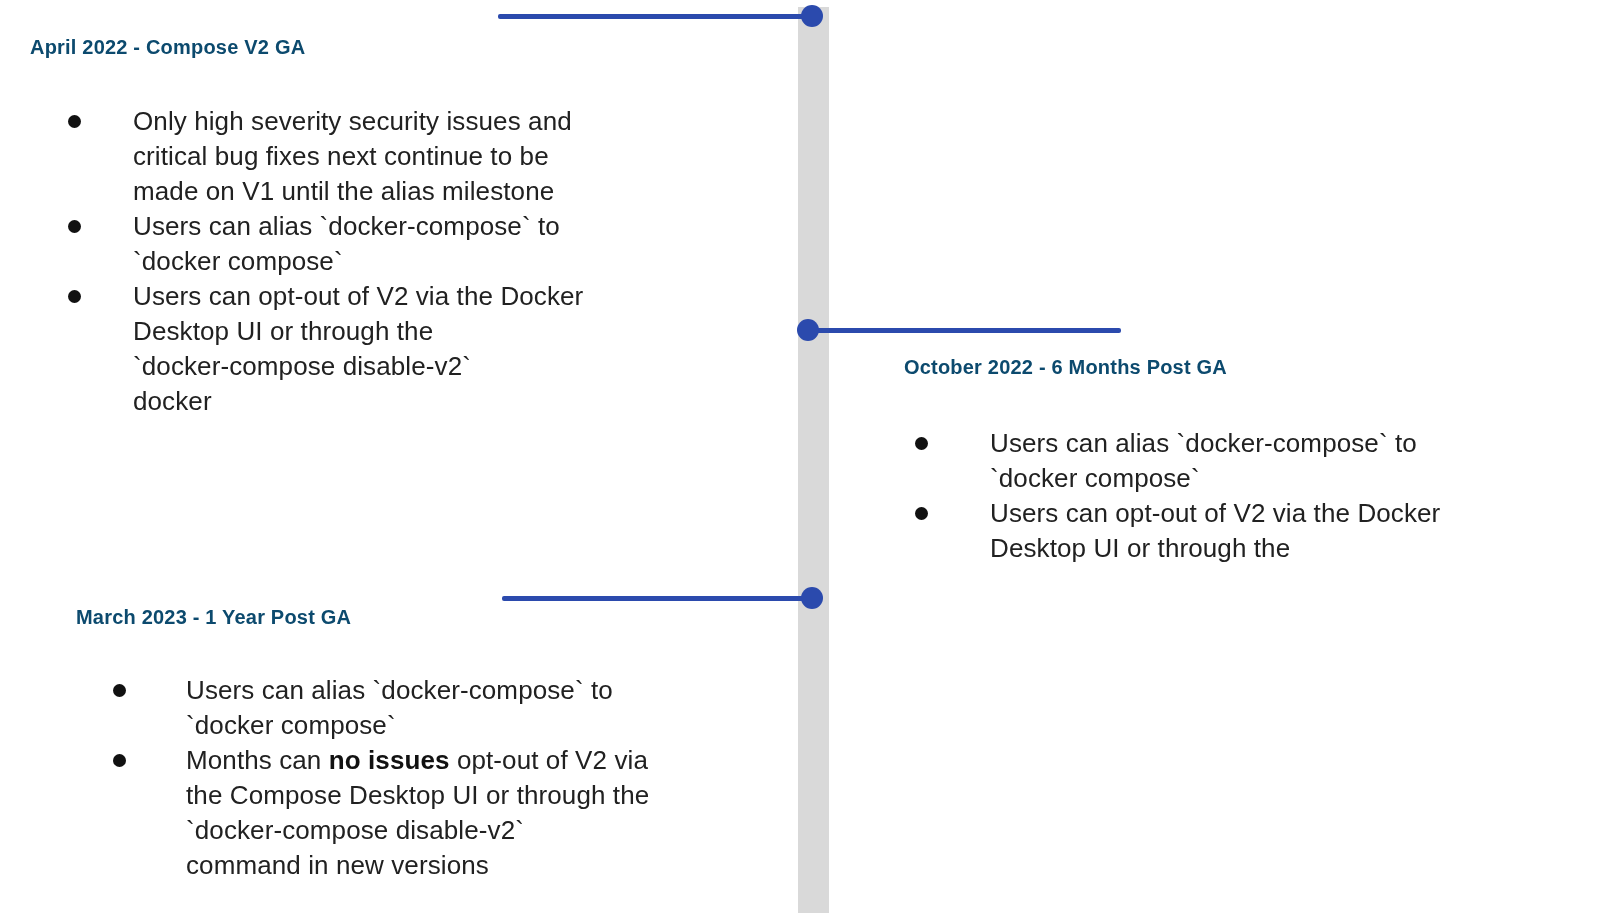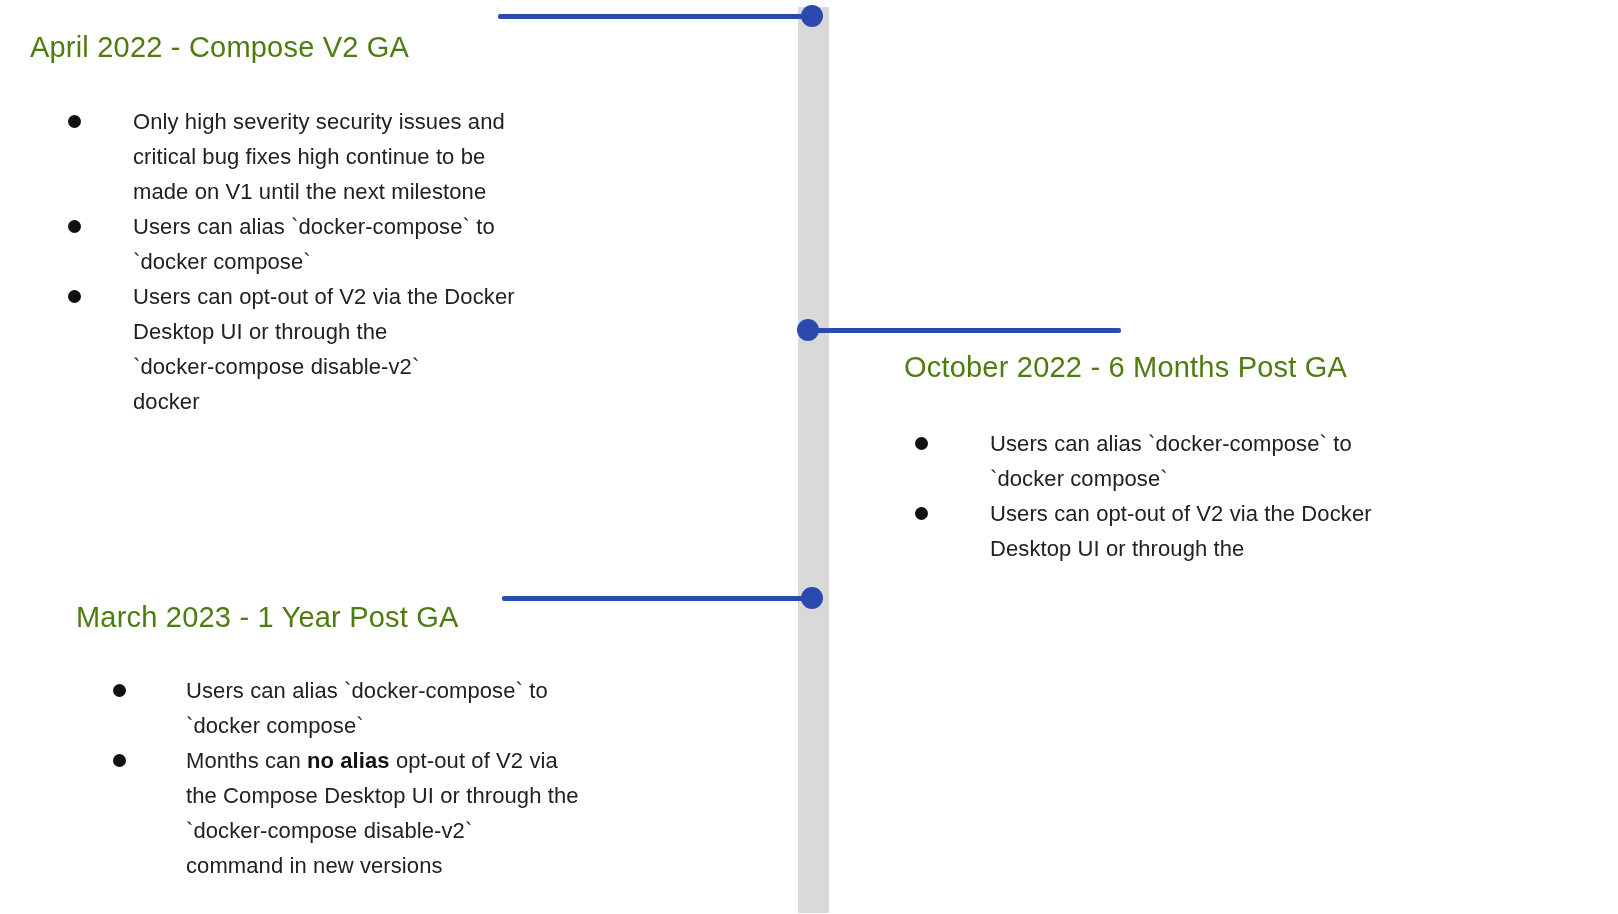--- a/index.html
+++ b/index.html
@@ -46,34 +46,34 @@
     height: 22px;
     border-radius: 50%;
     background: var(--accent);
   }
   .dot.d1 { left: 801px; top: 5px; }
   .dot.d2 { left: 797px; top: 319px; }
   .dot.d3 { left: 801px; top: 587px; }
   
   .milestone-title {
     position: absolute;
-    font-size: 29px;
-    font-weight: 400;
+    font-size: 20px;
+    font-weight: 700;
     line-height: 36px;
     letter-spacing: 0.2px;
-    color: #4d7c0f;
+    color: #0c4a6e;
     white-space: nowrap;
   }
   .t1 { left: 30px;  top: 29px; }
   .t2 { left: 904px; top: 349px; }
   .t3 { left: 76px;  top: 599px; }
   ul.bullets {
     position: absolute;
     list-style: none;
-    font-size: 22px;
+    font-size: 26px;
     line-height: 35px;
     letter-spacing: 0.1px;
   }
   ul.bullets li {
     position: relative;
   }
   ul.bullets .marker {
     position: absolute;
     left: 0;
     top: 11px;
@@ -101,35 +101,35 @@
   <div class="connector c2"></div>
   <div class="connector c3"></div>
 
   <div class="dot d1"></div>
   <div class="dot d2"></div>
   <div class="dot d3"></div>
 
   <section>
     <h2 class="milestone-title t1">April 2022 - Compose V2 GA</h2>
     <ul class="bullets list1">
-        <li><span class="marker"></span><span><span>Only high severity security issues and</span><br><span>critical bug fixes high continue to be</span><br><span>made on V1 until the next milestone</span></span></li>
+        <li><span class="marker"></span><span><span>Only high severity security issues and</span><br><span>critical bug fixes next continue to be</span><br><span>made on V1 until the alias milestone</span></span></li>
         <li><span class="marker"></span><span><span>Users can alias `docker-compose` to</span><br><span>`docker compose`</span></span></li>
         <li><span class="marker"></span><span><span>Users can opt-out of V2 via the Docker</span><br><span>Desktop UI or through the</span><br><span>`docker-compose disable-v2`</span><br><span>docker</span></span></li>
       </ul>
   </section>
 
   <section>
     <h2 class="milestone-title t2">October 2022 - 6 Months Post GA</h2>
     <ul class="bullets list2">
         <li><span class="marker"></span><span><span>Users can alias `docker-compose` to</span><br><span>`docker compose`</span></span></li>
         <li><span class="marker"></span><span><span>Users can opt-out of V2 via the Docker</span><br><span>Desktop UI or through the</span><br></span></li>
       </ul>
   </section>
 
   <section>
     <h2 class="milestone-title t3">March 2023 - 1 Year Post GA</h2>
     <ul class="bullets list3">
         <li><span class="marker"></span><span><span>Users can alias `docker-compose` to</span><br><span>`docker compose`</span></span></li>
-        <li><span class="marker"></span><span><span>Months can </span><b>no alias</b><span> opt-out of V2 via</span><br><span>the Compose Desktop UI or through the</span><br><span>`docker-compose disable-v2`</span><br><span>command in new versions</span></span></li>
+        <li><span class="marker"></span><span><span>Months can </span><b>no issues</b><span> opt-out of V2 via</span><br><span>the Compose Desktop UI or through the</span><br><span>`docker-compose disable-v2`</span><br><span>command in new versions</span></span></li>
       </ul>
   </section>
 
 </div>
 
 </body></html>

